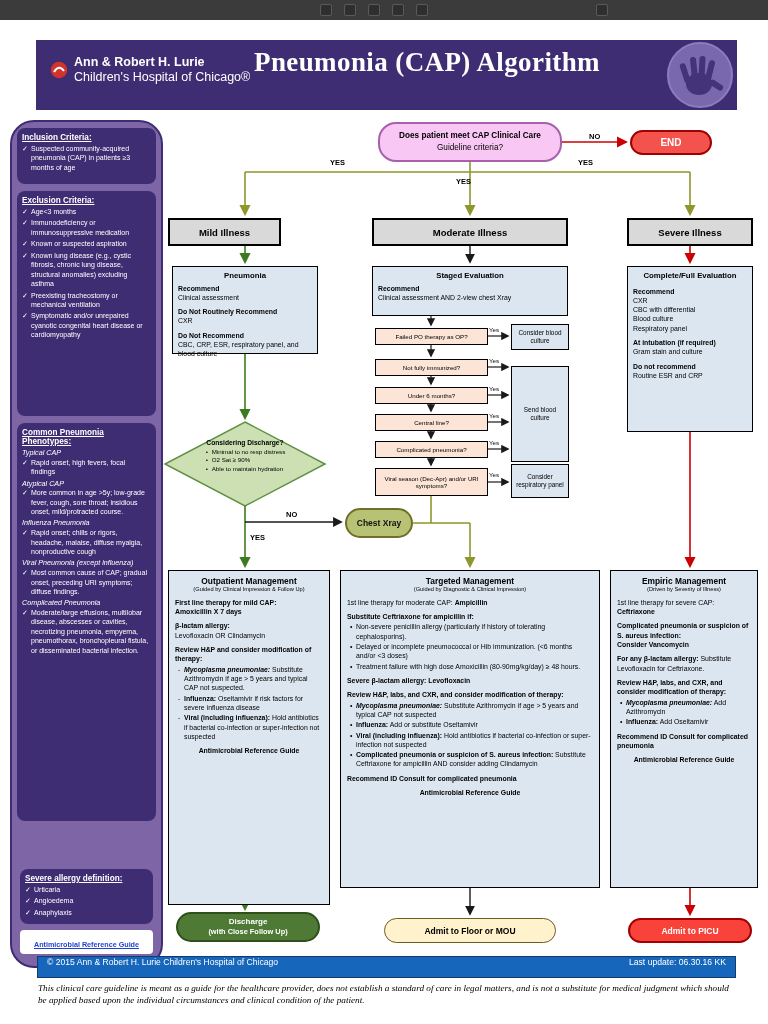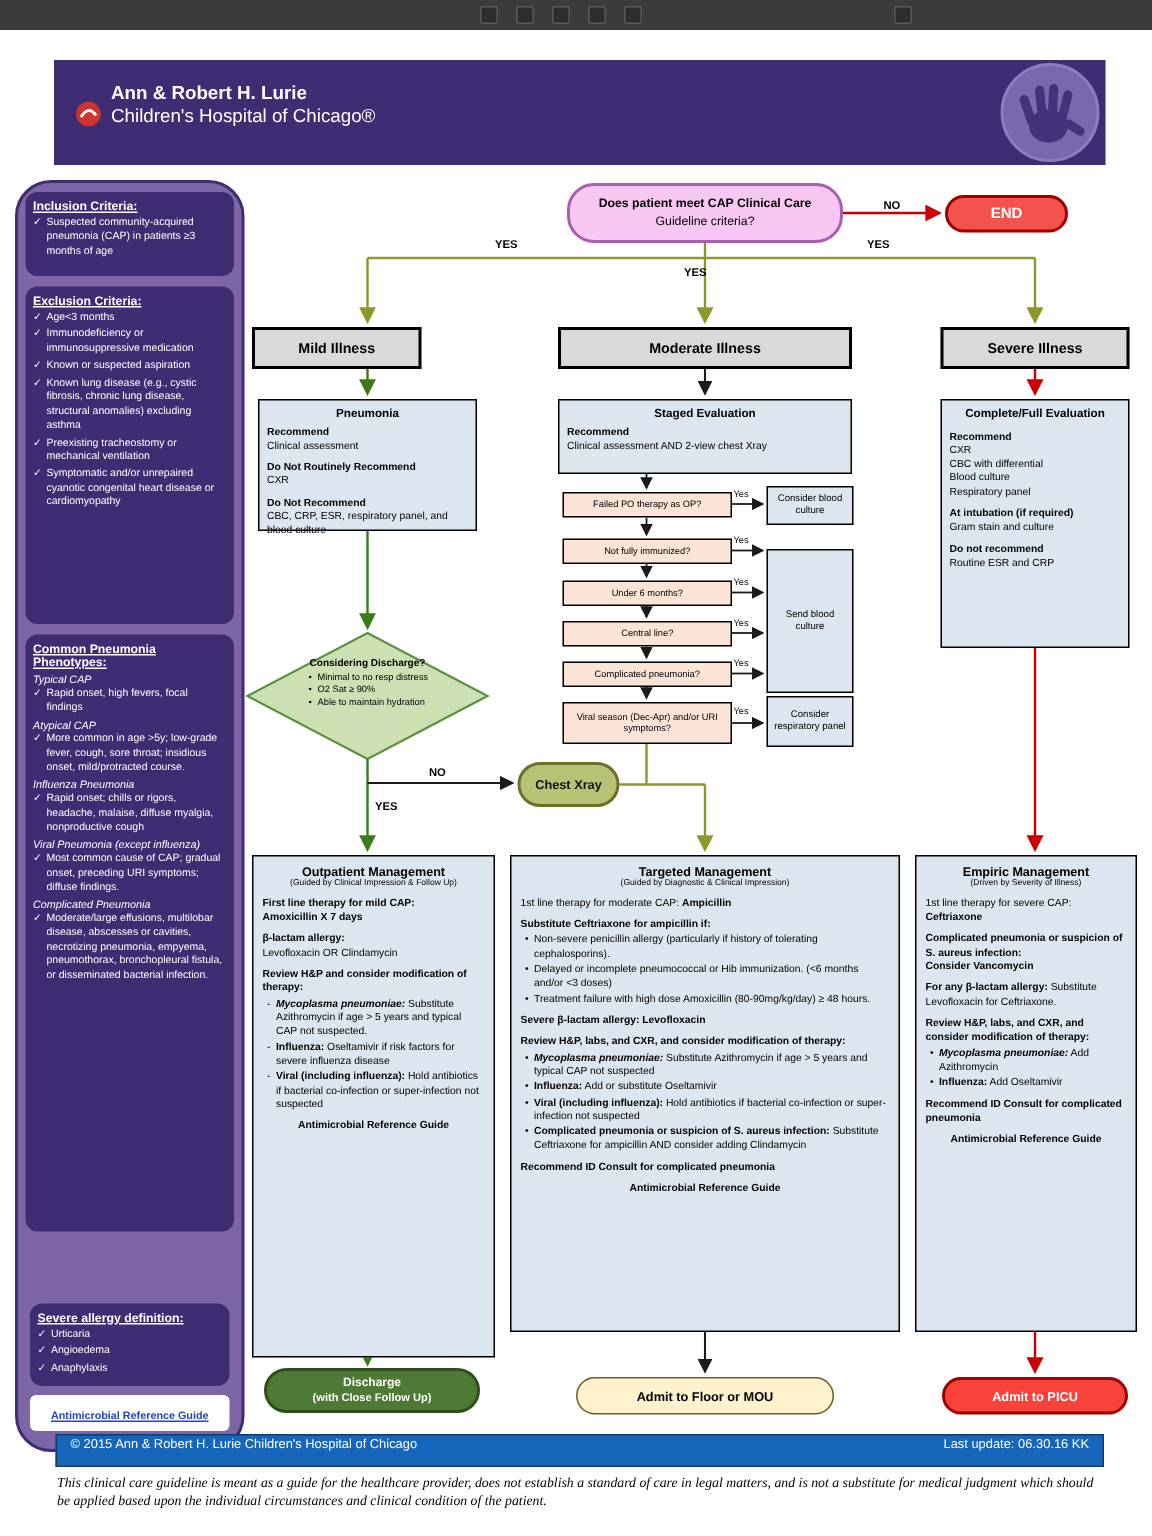--- a/index.html
+++ b/index.html
@@ -4,21 +4,21 @@
 <style>
 *{margin:0;padding:0;box-sizing:border-box}
 html,body{width:768px;height:1024px}
 body{position:relative;background:#fff;font-family:"Liberation Sans",sans-serif;color:#000;overflow:hidden}
 .b{font-weight:bold}
 .it{font-style:italic}
 .center{text-align:center}
 .topbar{position:absolute;left:0;top:0;width:768px;height:20px;background:#3b3b3b;z-index:5}
 .tb-ico{position:absolute;top:4px;width:12px;height:12px;background:#2e2e2e;border:1px solid #5a5a5a;border-radius:2px}
 .banner{position:absolute;left:36px;top:40px;width:701px;height:70px;background:#3e2d72;z-index:2}
-.logo{position:absolute;left:14px;top:15px;display:flex;align-items:flex-end}
+.logo{position:absolute;left:14px;top:15px;display:flex;align-items:center}
 .logo-text{margin-left:6px;color:#fff;line-height:1.2}
 .logo-l1{font-size:12.5px;font-weight:bold}
 .logo-l2{font-size:12.5px}
 .banner-title{position:absolute;left:218px;top:7px;color:#fff;font-family:"Liberation Serif",serif}
 .banner-title h1{font-size:27px;font-weight:bold;letter-spacing:.4px}
 .banner-title h2{font-size:14px;font-weight:bold;margin-top:1px}
 .hand-badge{position:absolute;left:630px;top:1px}
 .sidebar{position:absolute;left:10px;top:120px;width:153px;height:848px;background:#7e66a6;border:2px solid #3e2d72;border-radius:24px;padding:6px 5px;z-index:2;color:#fff}
 .side-box{background:#3e2d72;border-radius:8px;padding:5px 5px;margin-bottom:7px}
 .side-title{font-size:8.2px;font-weight:bold;text-decoration:underline;margin-bottom:2px}
@@ -75,20 +75,21 @@
     <svg width="18" height="18" viewBox="0 0 18 18">
       <circle cx="9" cy="9" r="8.2" fill="#d0342c"></circle>
       <path d="M4,11 Q9,3 14,10" stroke="#ffffff" stroke-width="2" fill="none"></path>
     </svg>
     <div class="logo-text">
       <div class="logo-l1">Ann &amp; Robert H. Lurie</div>
       <div class="logo-l2">Children's Hospital of Chicago®</div>
     </div>
   </div>
   <div class="banner-title">
+    <h1>Pneumonia (CAP) Algorithm</h1>
   </div>
   <svg class="hand-badge" width="68" height="68" viewBox="0 0 68 68">
     <circle cx="34" cy="34" r="32" fill="#7a68ad" stroke="#8d7cc0" stroke-width="2"></circle>
     <g fill="#443379">
       <ellipse cx="33" cy="43" rx="13" ry="11"></ellipse>
       <rect x="16" y="22" width="6" height="21" rx="3" transform="rotate(-18 19 32)"></rect>
       <rect x="25" y="16" width="6" height="25" rx="3" transform="rotate(-6 28 28)"></rect>
       <rect x="33" y="15" width="6" height="26" rx="3" transform="rotate(3 36 27)"></rect>
       <rect x="41" y="19" width="6" height="23" rx="3" transform="rotate(14 44 30)"></rect>
       <rect x="44" y="37" width="15" height="6" rx="3" transform="rotate(33 44 40)"></rect>

